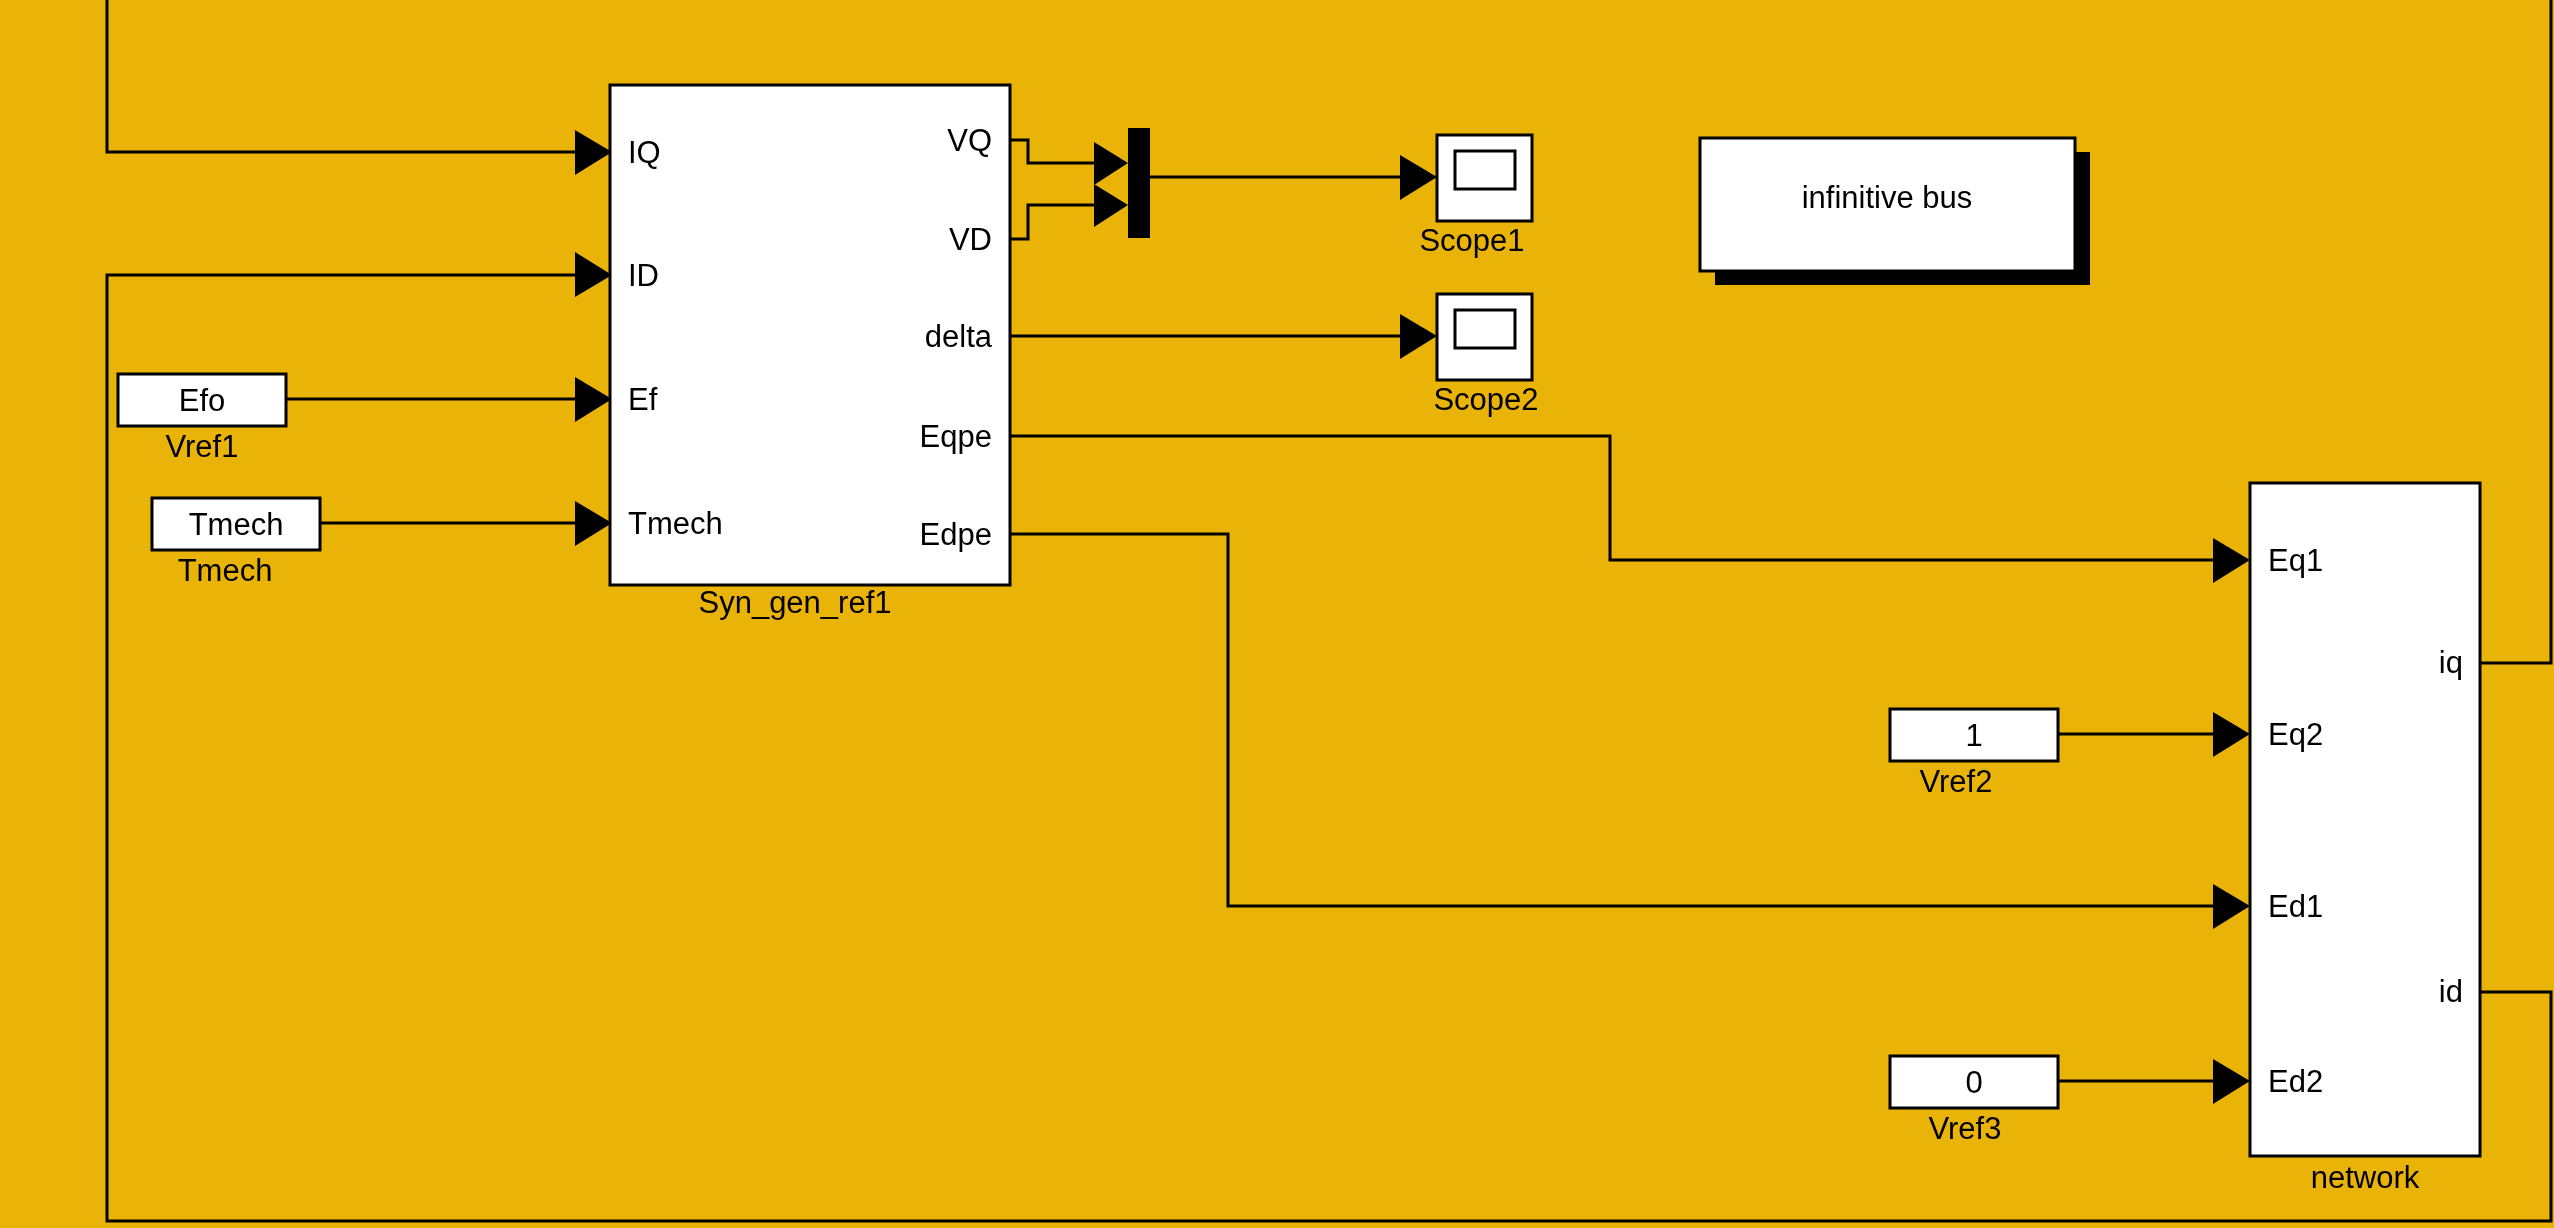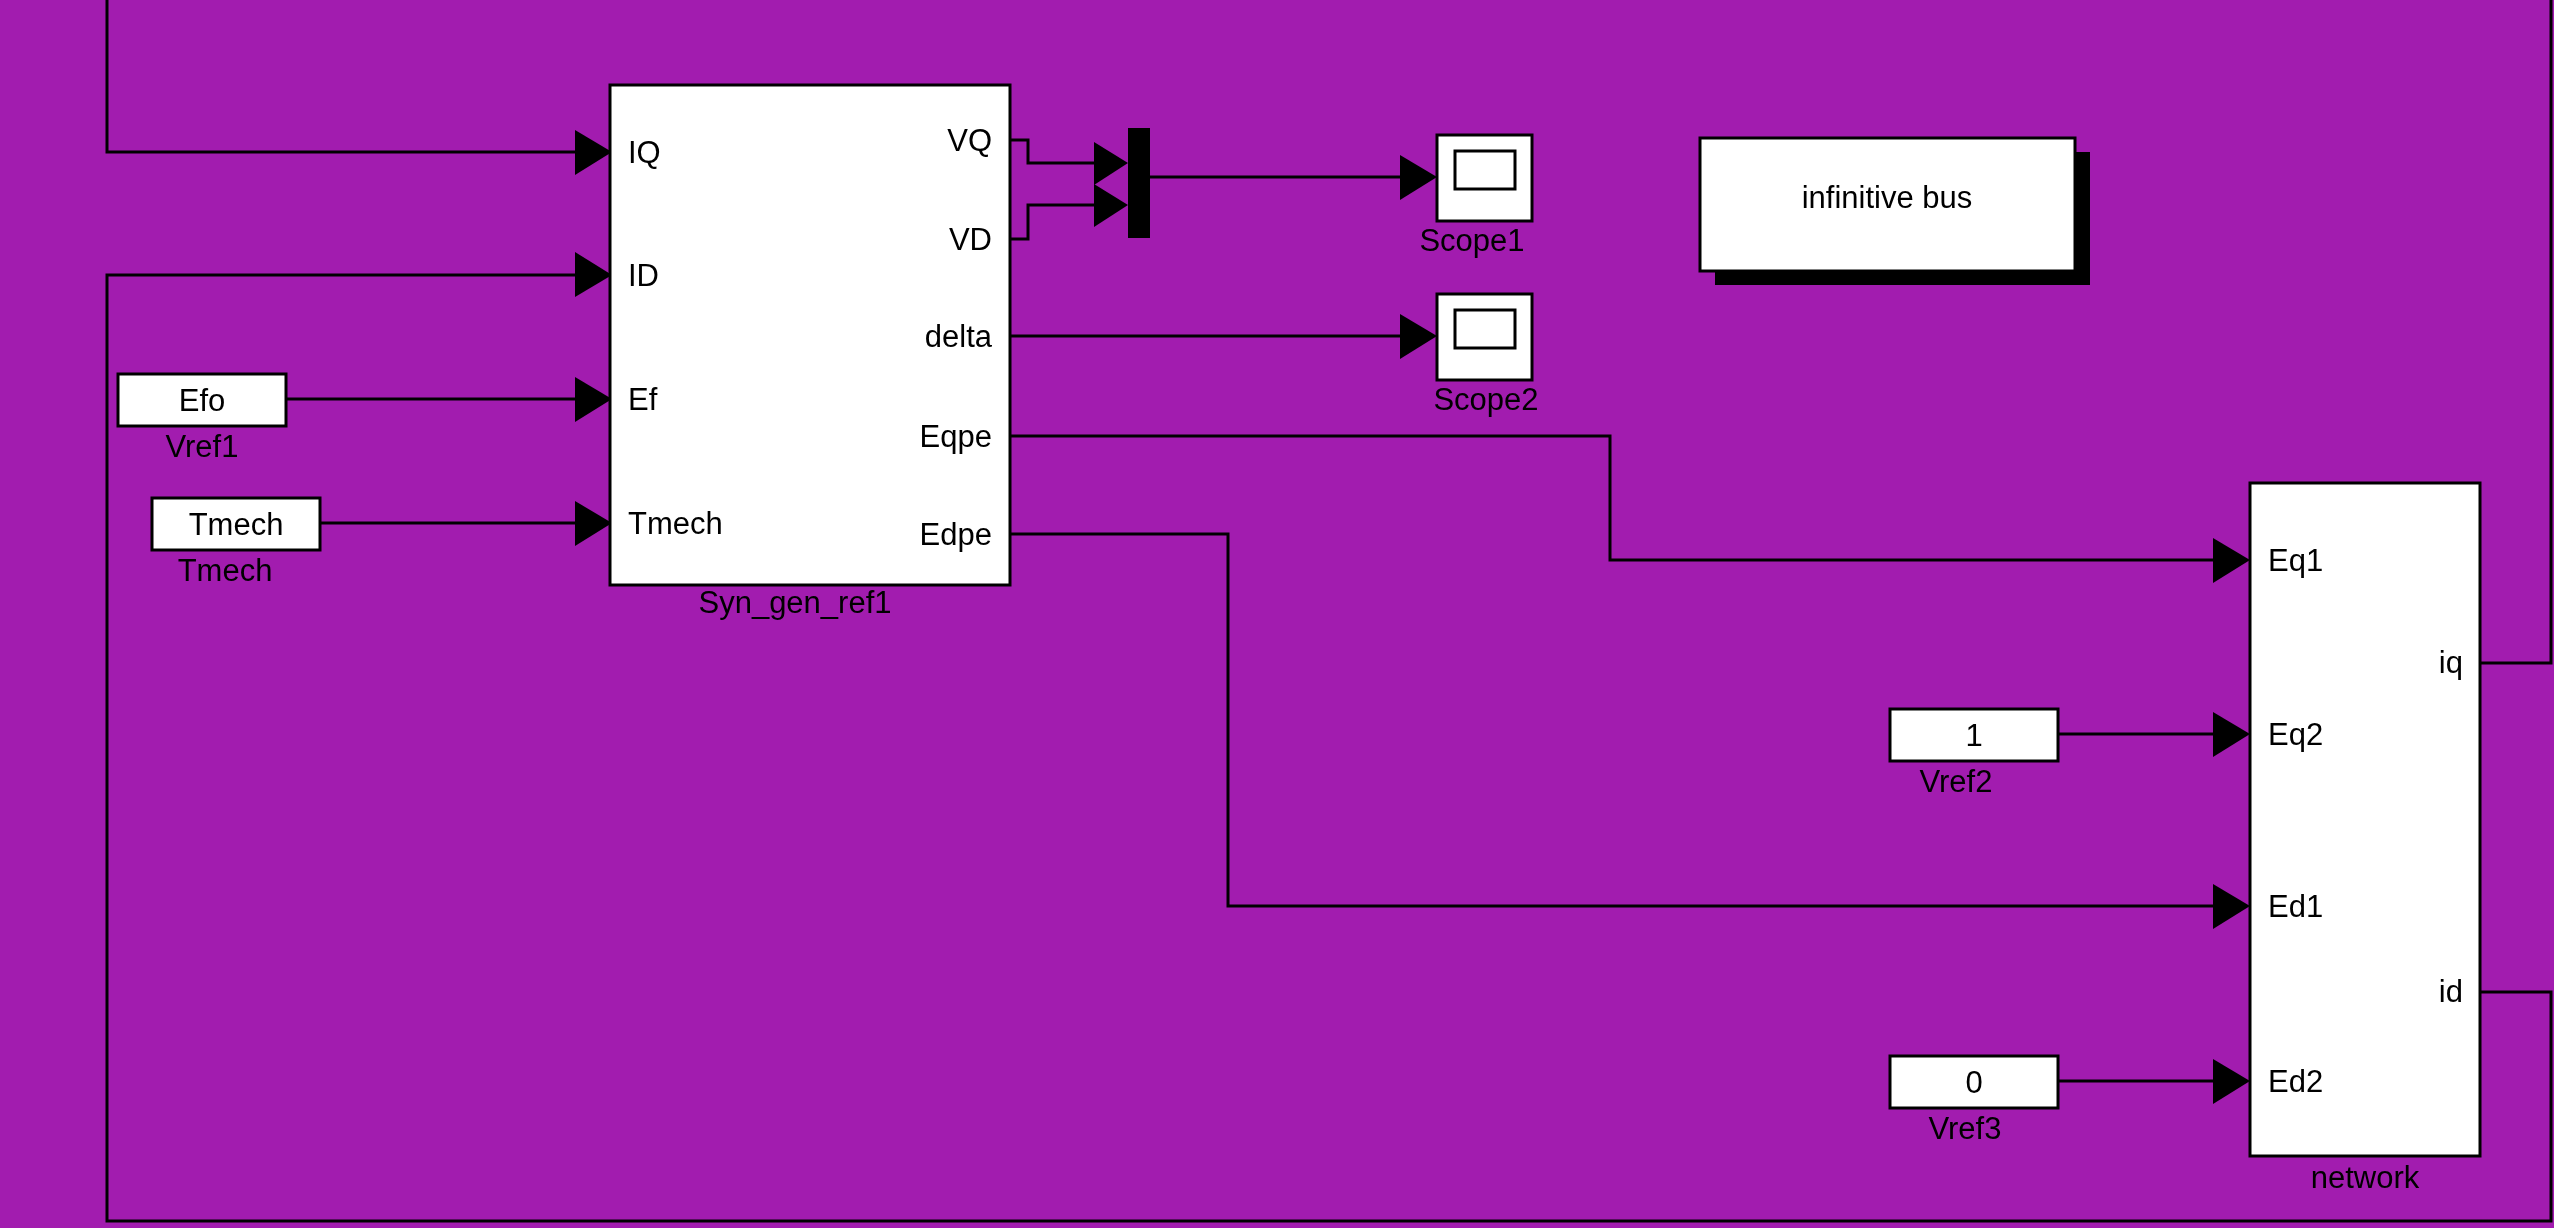--- a/index.html
+++ b/index.html
@@ -7,21 +7,21 @@
     padding: 0;
     background: #ffffff;
   }
   body {
     font-family: "Liberation Sans", sans-serif;
   }
   #canvas-wrap {
     position: relative;
     width: 2554px;
     height: 1228px;
-    background: #a21caf;
+    background: #eab308;
     overflow: hidden;
   }
   svg#diagram {
     display: block;
     width: 2554px;
     height: 1228px;
   }
   .wire {
     stroke: #000000;
     stroke-width: 3;

